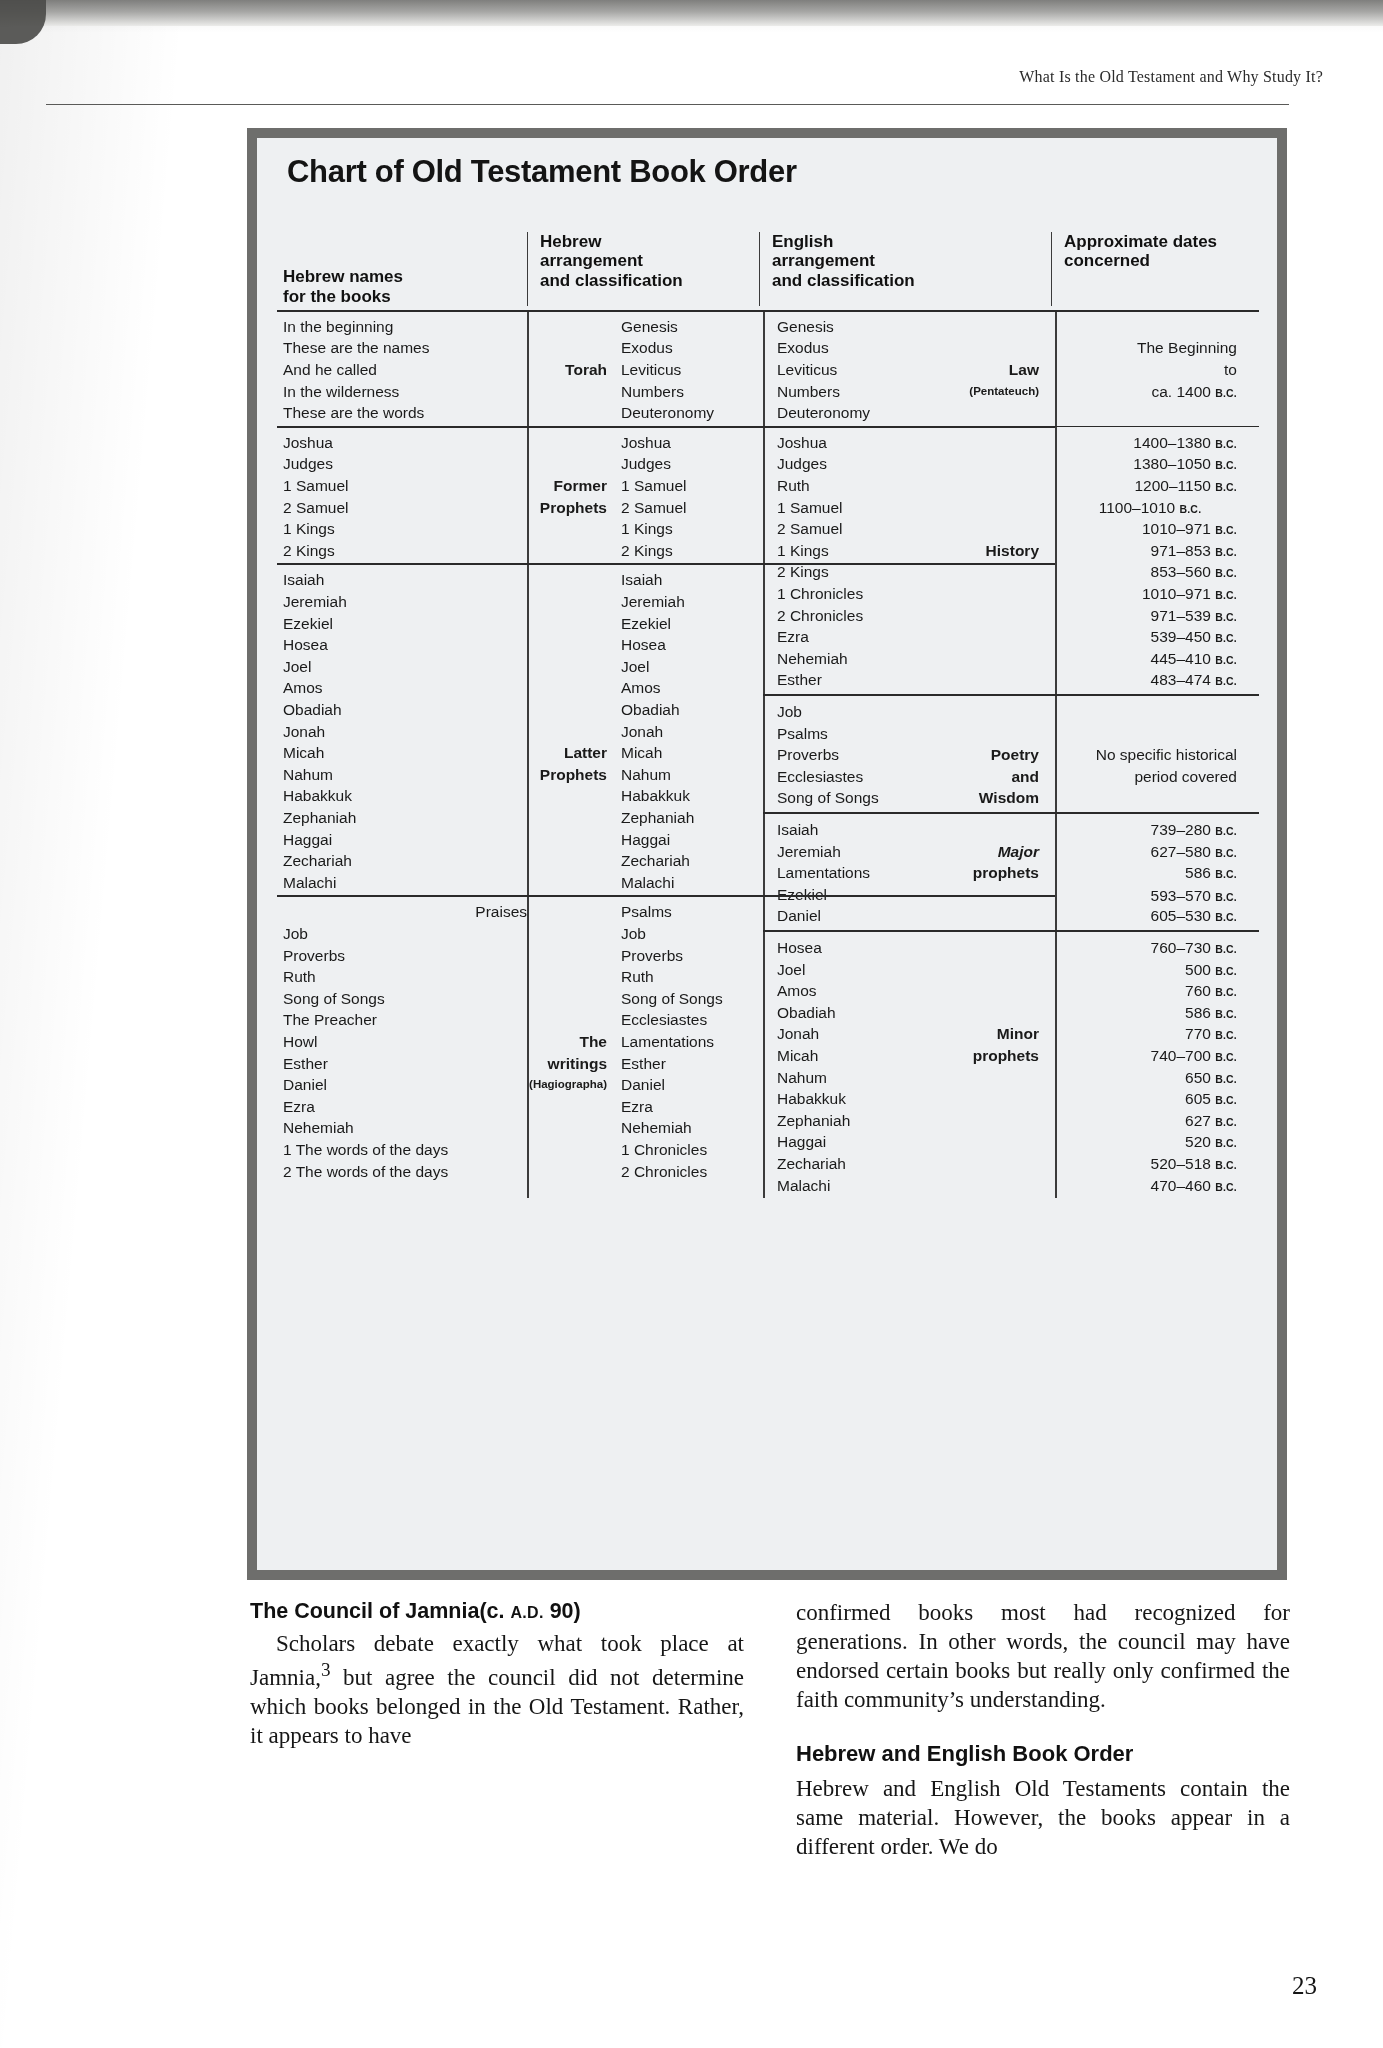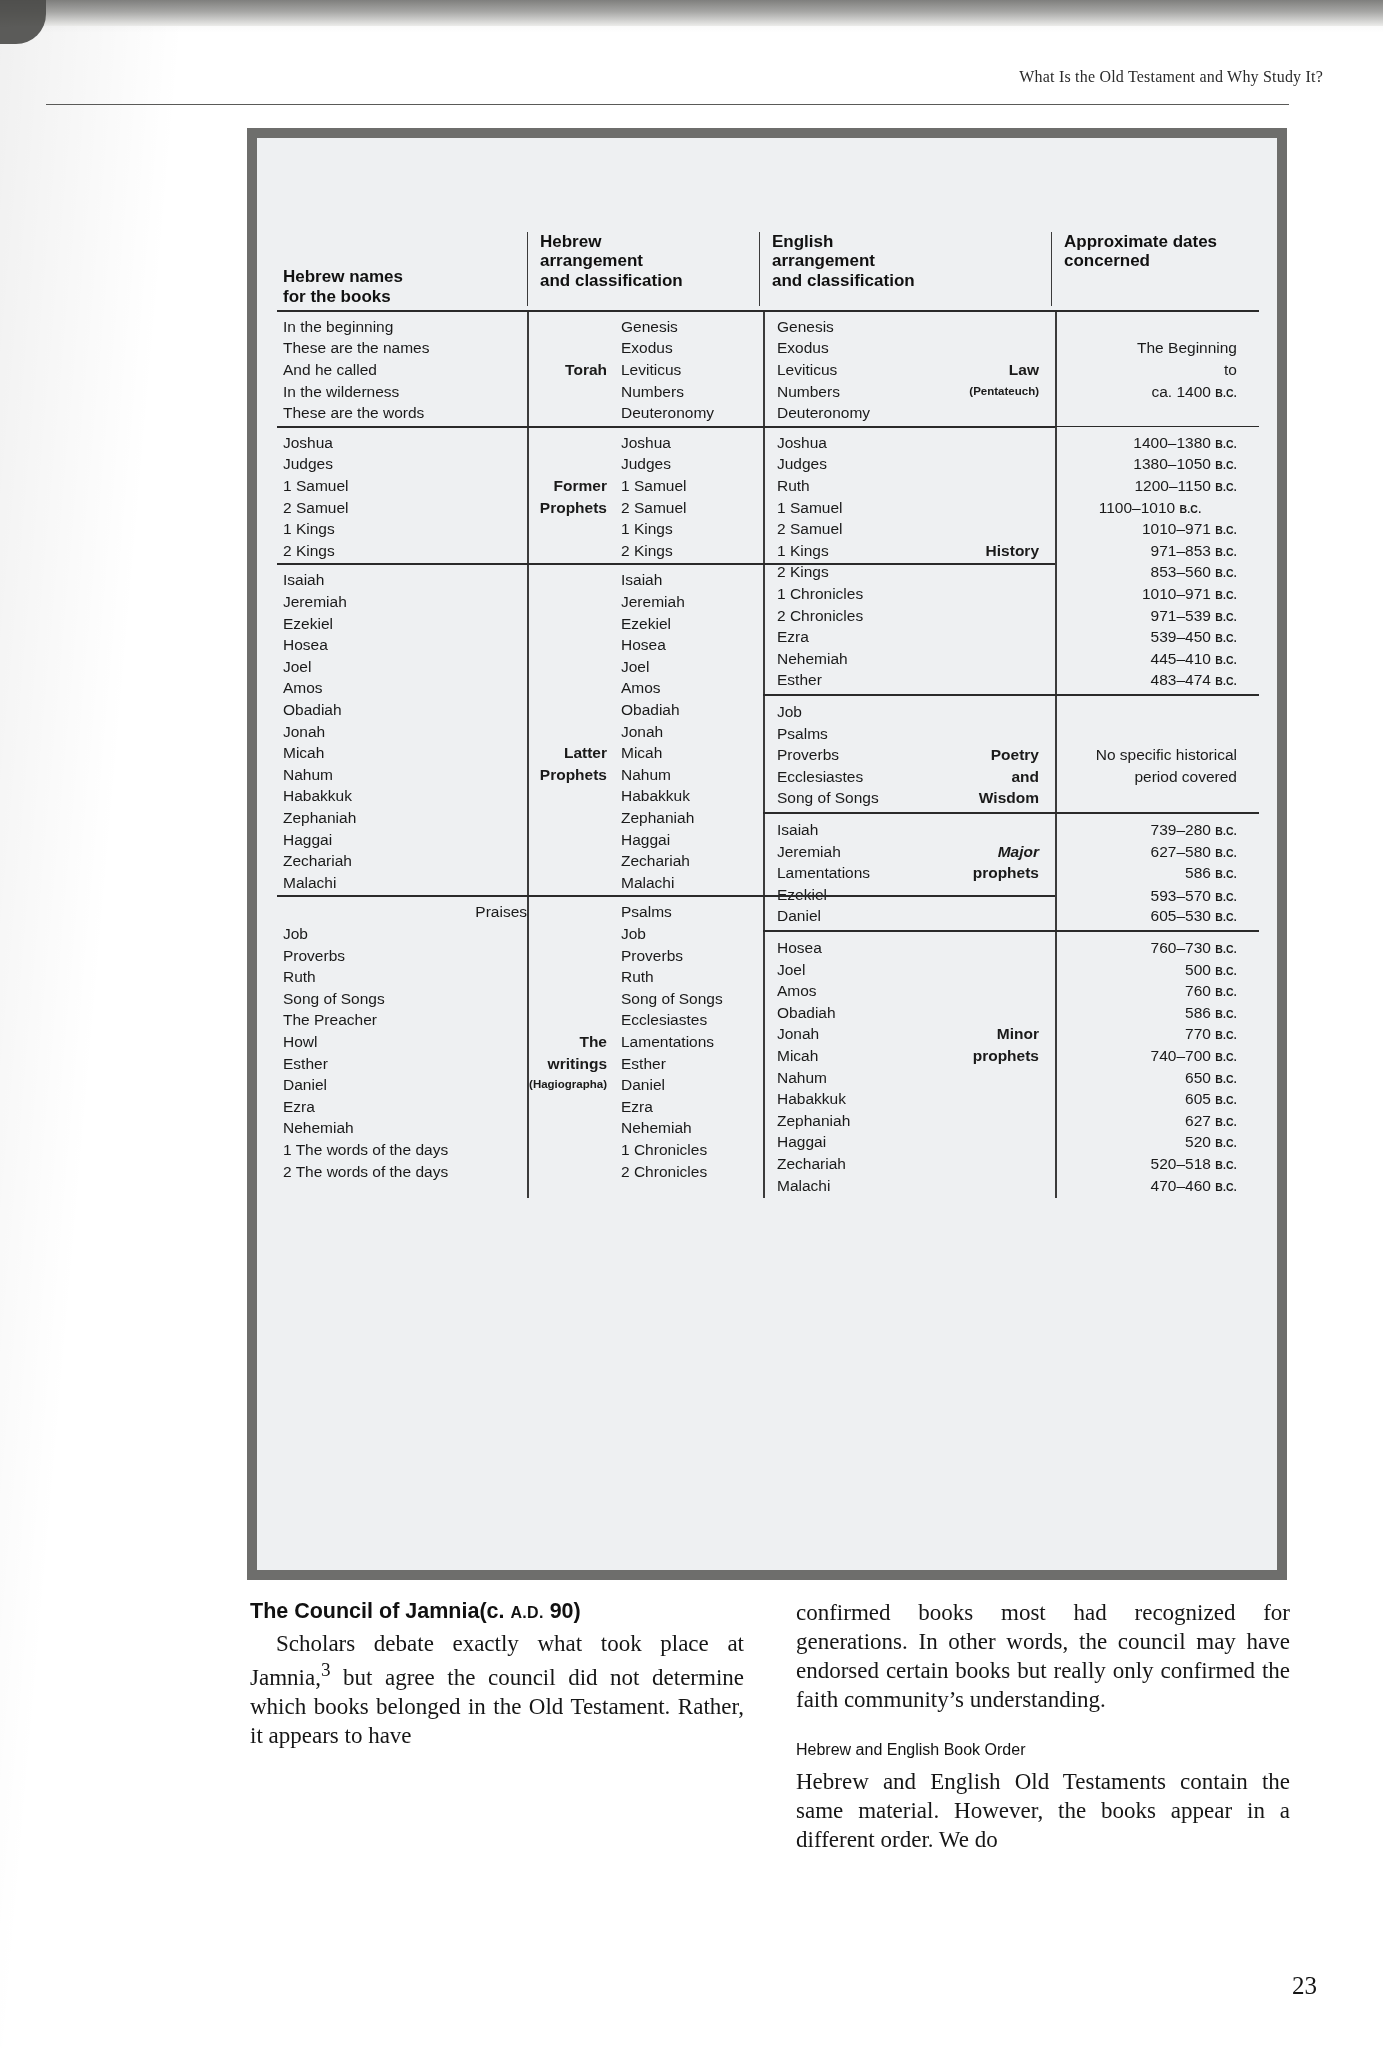--- a/index.html
+++ b/index.html
@@ -82,21 +82,21 @@
     font-size:23px;line-height:1.265;color:#161616;text-align:justify;
   }
   .col.left{left:0;}
   .col.right{left:546px;}
   .subhead{
     font-family:"Liberation Sans", sans-serif;
     font-weight:bold;font-size:21.5px;color:#111;margin:0 0 4px 0;
   }
   .subhead2{
     font-family:"Liberation Sans", sans-serif;
-    font-weight:normal;font-size:16px;color:#111;margin:26px 0 6px 0;
+    font-weight:bold;font-size:22px;color:#111;margin:26px 0 6px 0;
   }
   .sc{font-size:16px;letter-spacing:.3px;}
   .indent{text-indent:26px;}
   p{margin:0;}
   .pgno{
     position:absolute;right:66px;bottom:48px;
     font-family:"Liberation Serif", serif;font-size:25px;color:#151515;
   }
 </style>
 </head>
@@ -104,20 +104,21 @@
 
 <div class="page">
 
   <div class="scan-edge-top"></div>
   <div class="scan-edge-left"></div>
 
   <div class="runhead">What Is the Old Testament and Why Study It?</div>
   <div class="rule-top"></div>
 
   <div class="chartbox">
+    <div class="chart-title">Chart of Old Testament Book Order</div>
 
     <div class="tbl">
 
       <div class="hdr">
         <div class="h-a">
           <span>Hebrew names</span><br>
           <span>for the books</span>
         </div>
         <div class="h-b">
           <span>Hebrew</span><br>

